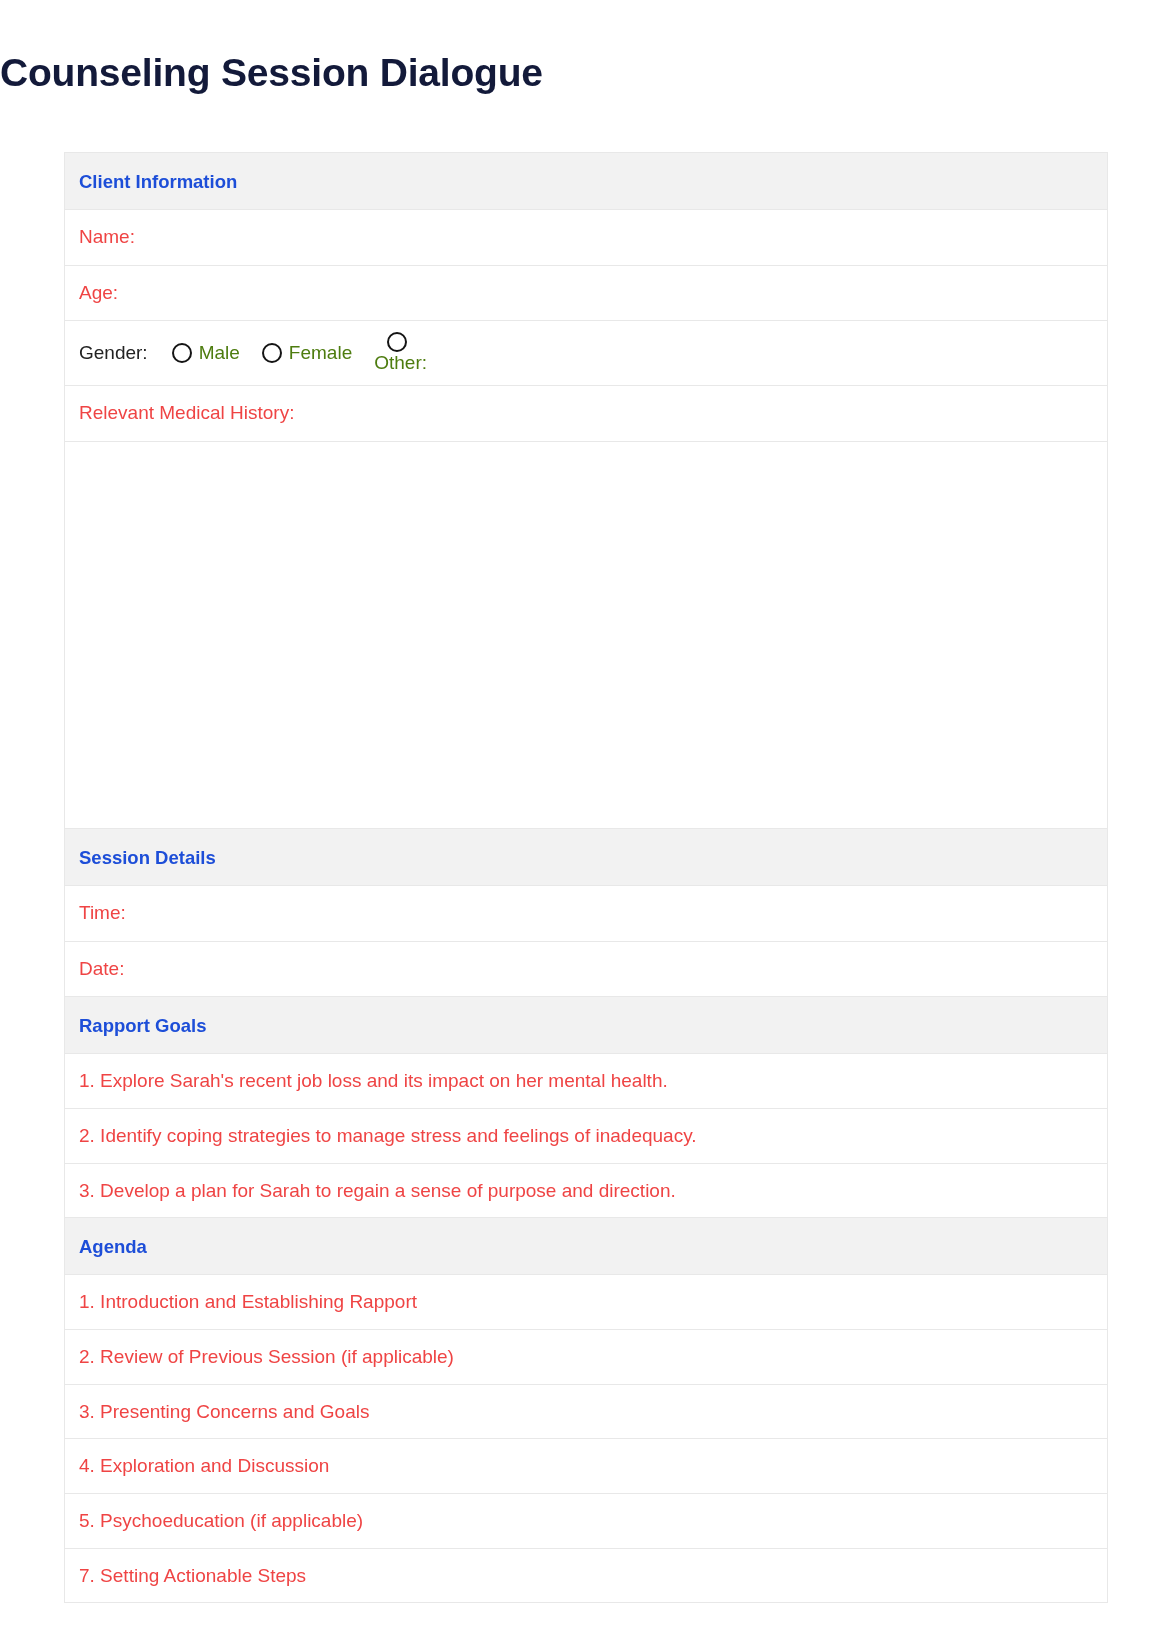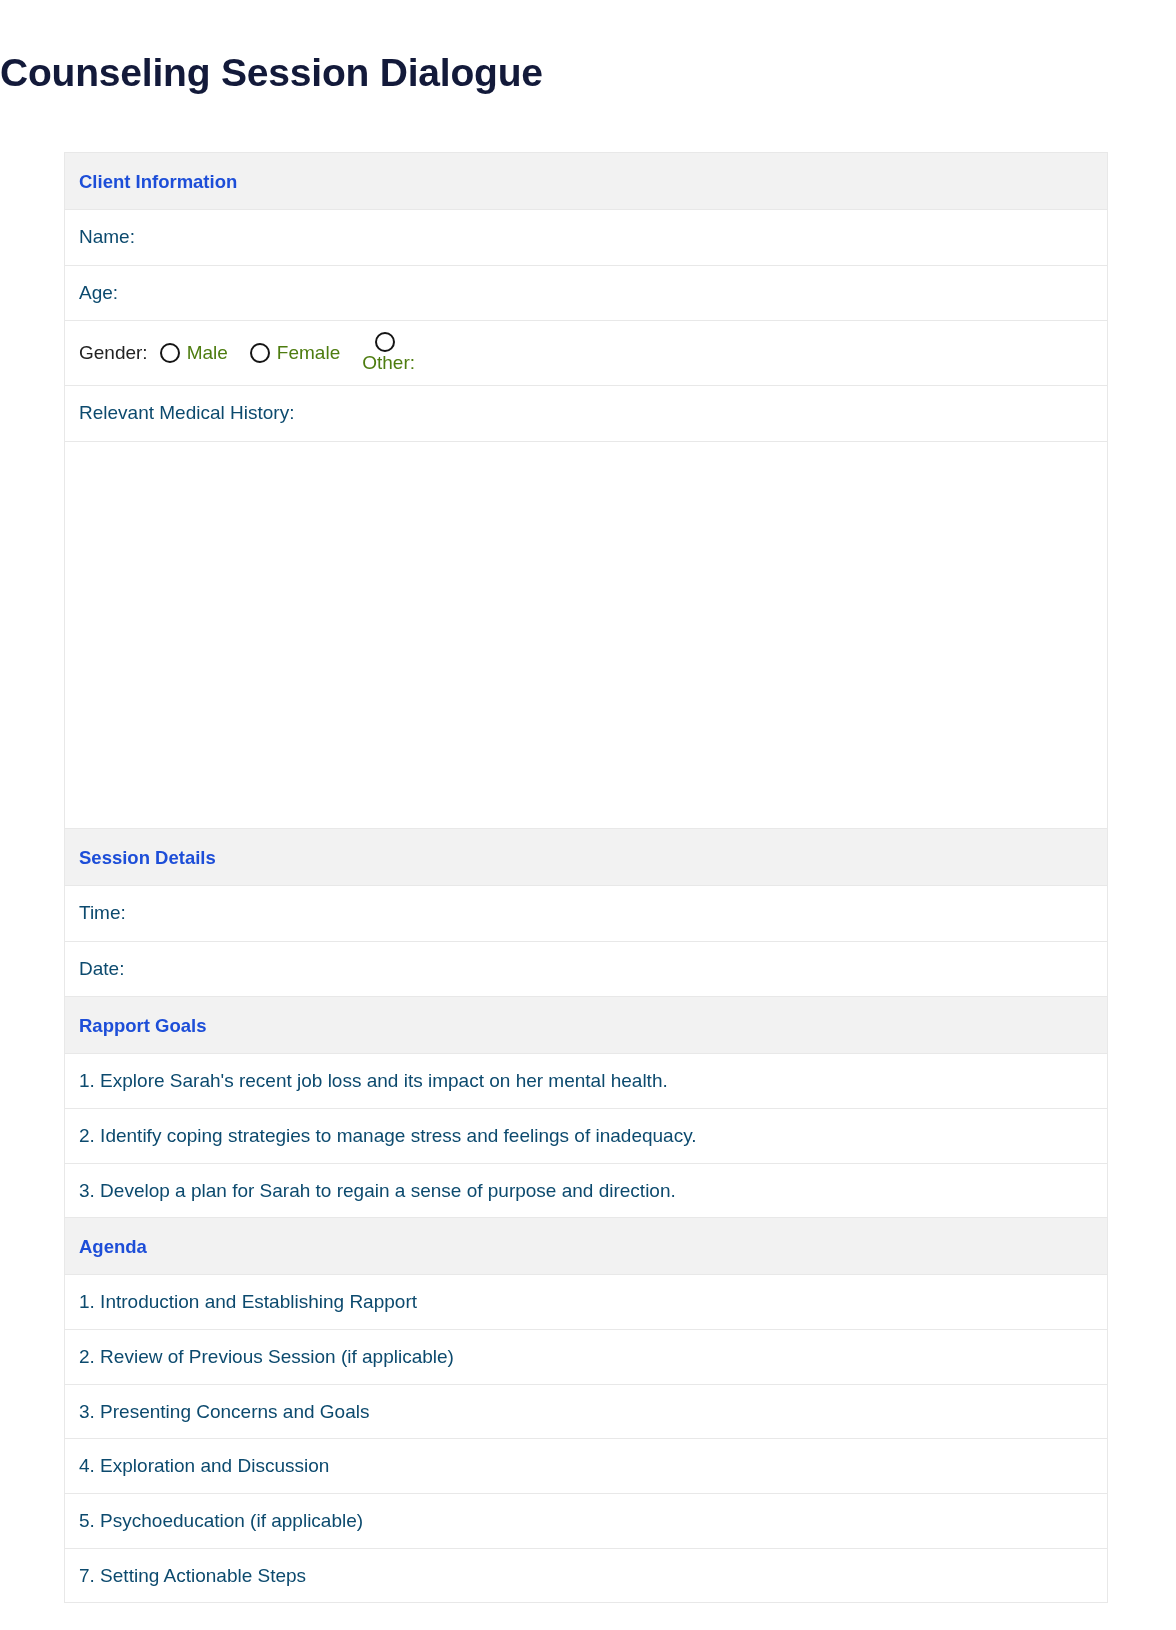--- a/index.html
+++ b/index.html
@@ -50,36 +50,36 @@
   }
   .section-head .cell-inner {
     font-size: 18.5px;
     font-weight: bold;
     color: #1d4ed8;
     padding: 17px 14px 16px 14px;
     line-height: 1.25;
   }
   .cell-inner {
     font-size: 19px;
-    color: #0c4a6e;
+    color: #ef4444;
     padding: 14px 14px 14px 14px;
     line-height: 1.35;
   }
   .field-row .cell-inner {
     padding: 14px 14px 15px 14px;
   }
   .gender-inner {
     display: flex;
     align-items: center;
     padding: 11px 14px 11px 14px;
     font-size: 19px;
     color: #222222;
   }
   .gender-label {
-    margin-right: 12px;
+    margin-right: 24px;
   }
   .radio-group {
     display: flex;
     align-items: center;
     margin-right: 22px;
   }
   .radio-group:last-child {
     margin-right: 0;
     flex-direction: column;
   }

